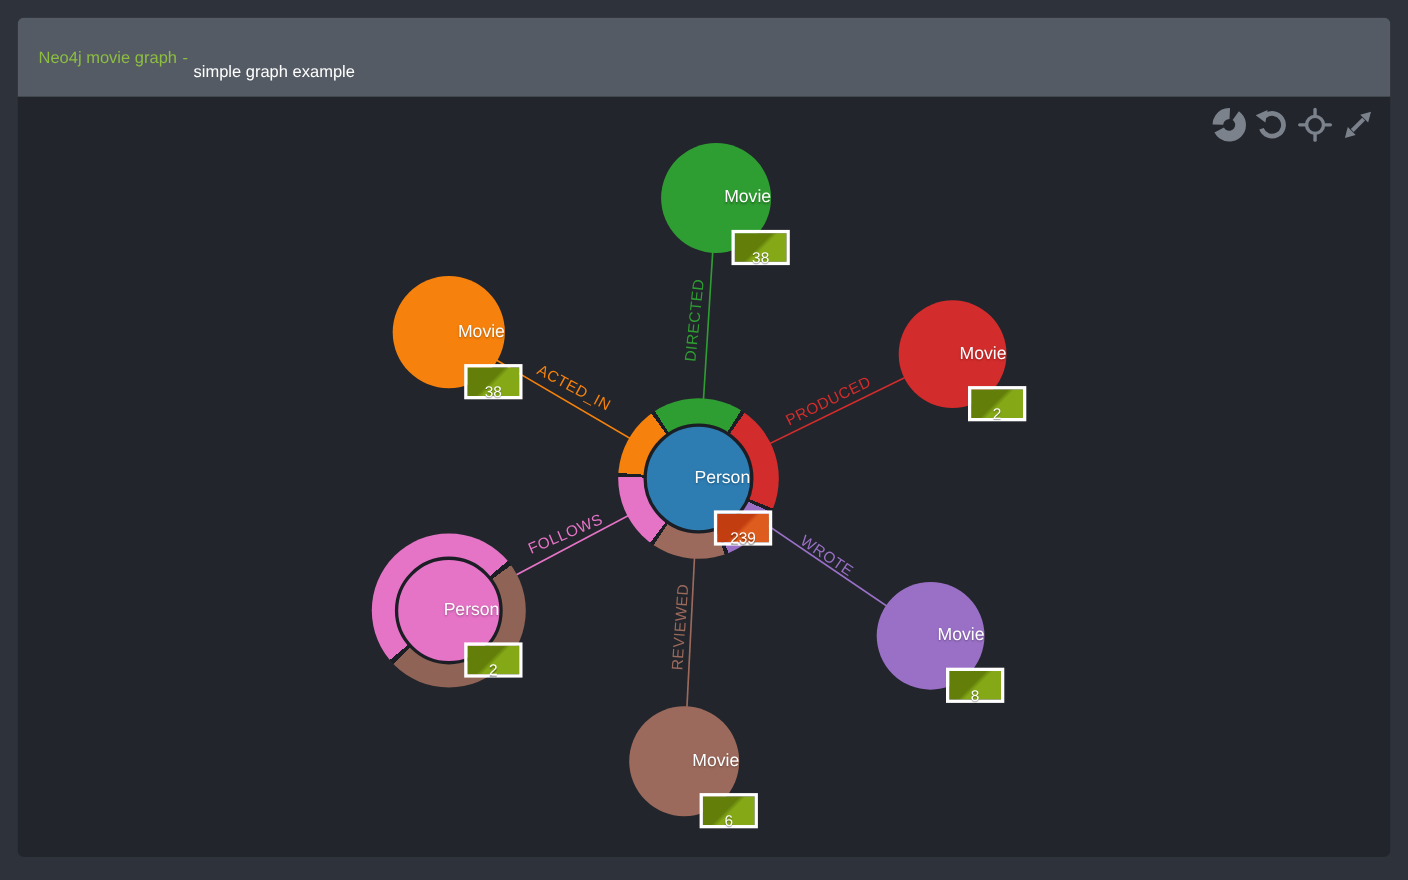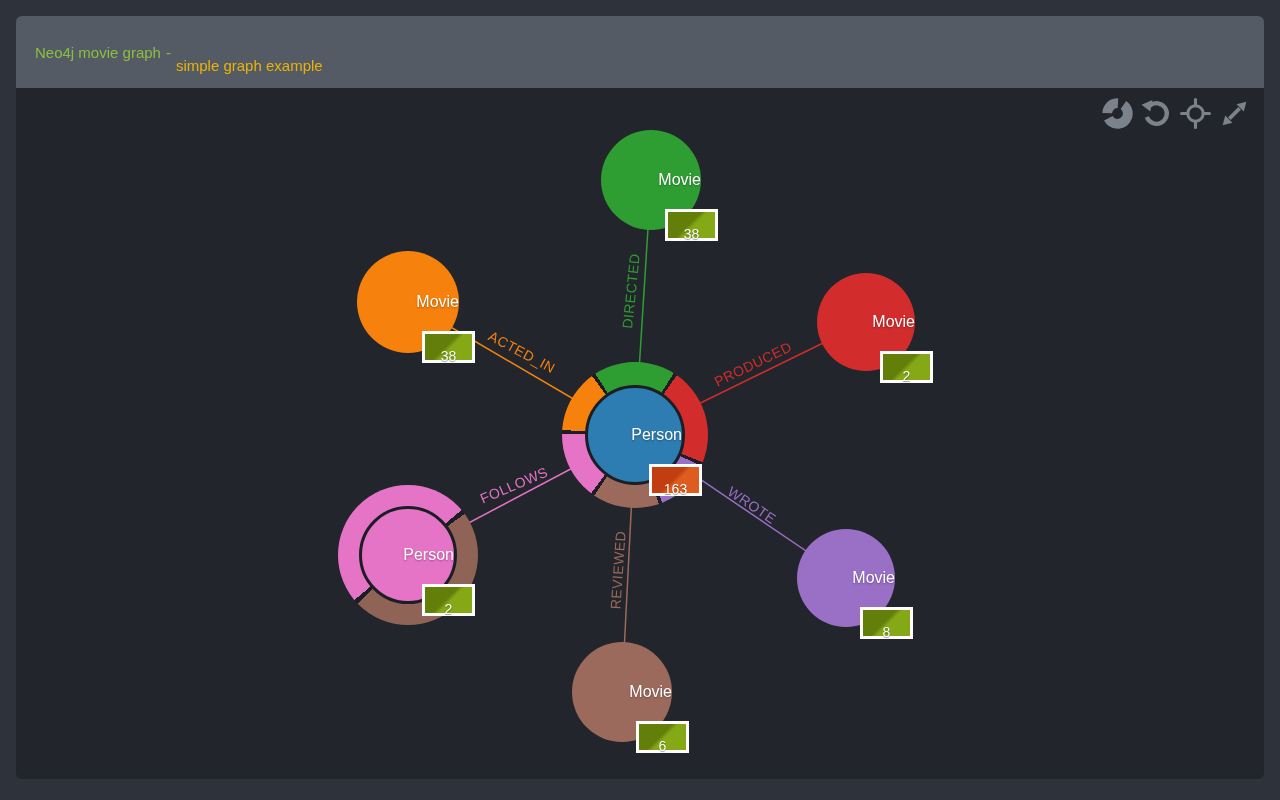--- a/index.html
+++ b/index.html
@@ -12,21 +12,21 @@
     position:absolute; left:16px; top:16px; width:1248px; height:763px;
     border-radius:6px; overflow:hidden;
   }
   .header {
     height:72px; background:#545b64;
     display:flex; align-items:center; padding:0 19px;
     font-size:15px; font-weight:normal;
   }
   .header .title   { color:#8dbe41; }
   .header .sep     { color:#8dbe41; margin:0 5px; }
-  .header .subtitle{ color:#eab308;margin-top:27px; }
+  .header .subtitle{ color:#ffffff;margin-top:27px; }
   .panel {
     position:relative; height:691px; background:#22252b;
   }
   .toolbar {
     position:absolute; top:9px; right:13px;
     display:flex; gap:6px; z-index:10;
   }
   .tool-btn {
     width:33px; height:33px; display:flex; align-items:center; justify-content:center;
     cursor:pointer;
@@ -131,15 +131,15 @@
       <div class="badge" style="left: 620px; top: 633px; background: linear-gradient(135deg, rgb(99, 127, 10) 46%, rgb(132, 168, 22) 54%);">6</div>
       <div class="ring" style="left: 322px; top: 397px; width: 140px; height: 140px; background: conic-gradient(from 54deg, rgb(143, 99, 85) 0deg, rgb(143, 99, 85) 172deg, rgb(27, 30, 36) 172deg, rgb(27, 30, 36) 176deg, rgb(229, 115, 198) 176deg, rgb(229, 115, 198) 356deg, rgb(27, 30, 36) 356deg, rgb(27, 30, 36) 360deg);"></div>
       <div class="node-circle" style="left: 343px; top: 418px; width: 98px; height: 98px; background: rgb(229, 115, 198); border: 3px solid rgb(27, 30, 36);">
         <span>Person</span>
       </div>
       <div class="badge" style="left: 406px; top: 496px; background: linear-gradient(135deg, rgb(99, 127, 10) 46%, rgb(132, 168, 22) 54%);">2</div>
       <div class="ring" style="left: 546px; top: 274px; width: 146px; height: 146px; background: conic-gradient(from -33deg, rgb(47, 158, 50) 0deg, rgb(47, 158, 50) 65deg, rgb(27, 30, 36) 65deg, rgb(27, 30, 36) 68deg, rgb(211, 44, 44) 68deg, rgb(211, 44, 44) 145deg, rgb(27, 30, 36) 145deg, rgb(27, 30, 36) 148deg, rgb(154, 112, 199) 148deg, rgb(154, 112, 199) 191deg, rgb(27, 30, 36) 191deg, rgb(27, 30, 36) 194deg, rgb(156, 106, 92) 194deg, rgb(156, 106, 92) 247deg, rgb(27, 30, 36) 247deg, rgb(27, 30, 36) 250deg, rgb(229, 115, 198) 250deg, rgb(229, 115, 198) 304deg, rgb(27, 30, 36) 304deg, rgb(27, 30, 36) 307deg, rgb(246, 130, 13) 307deg, rgb(246, 130, 13) 357deg, rgb(27, 30, 36) 357deg, rgb(27, 30, 36) 360deg);"></div>
       <div class="node-circle" style="left: 569px; top: 297px; width: 100px; height: 100px; background: rgb(45, 125, 179); border: 3px solid rgb(27, 30, 36);">
         <span>Person</span>
       </div>
-      <div class="badge" style="left: 633px; top: 376px; background: linear-gradient(135deg, rgb(194, 61, 16) 46%, rgb(221, 92, 30) 54%);">163</div>
+      <div class="badge" style="left: 633px; top: 376px; background: linear-gradient(135deg, rgb(194, 61, 16) 46%, rgb(221, 92, 30) 54%);">239</div>
     </div>
 </div>
 
 </body></html>

